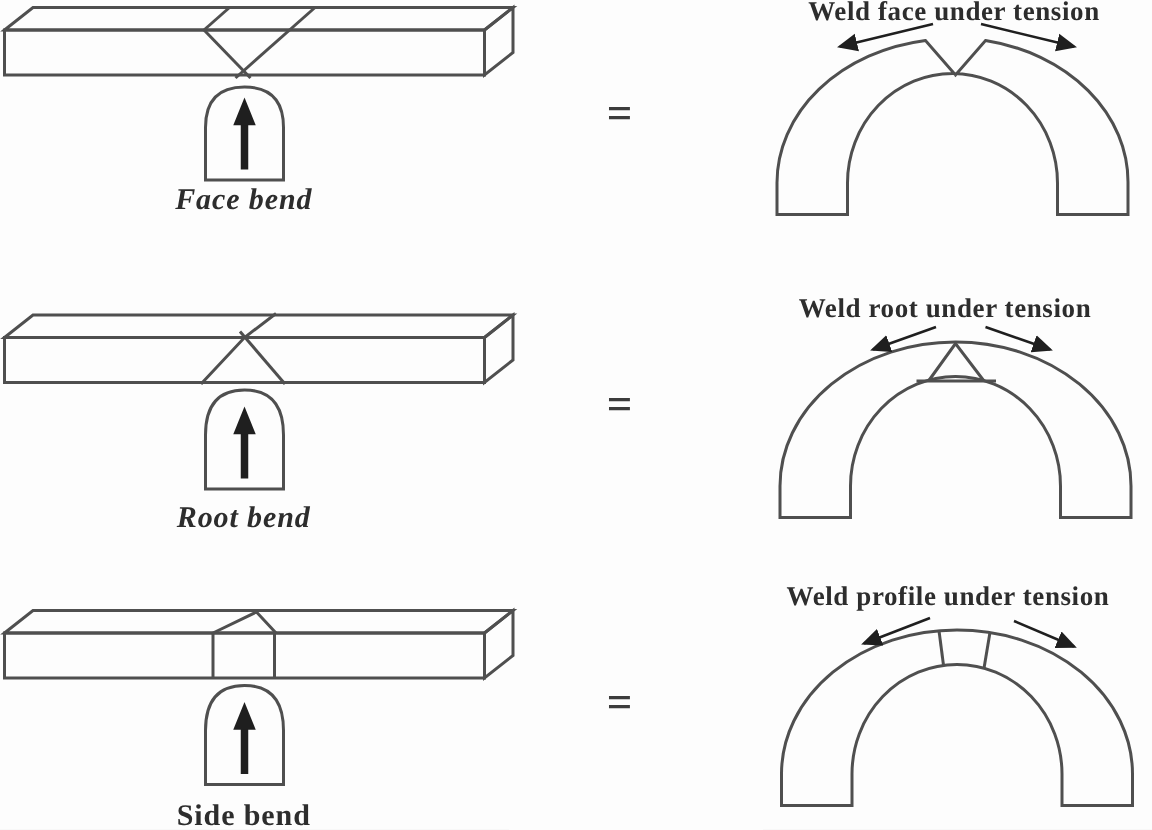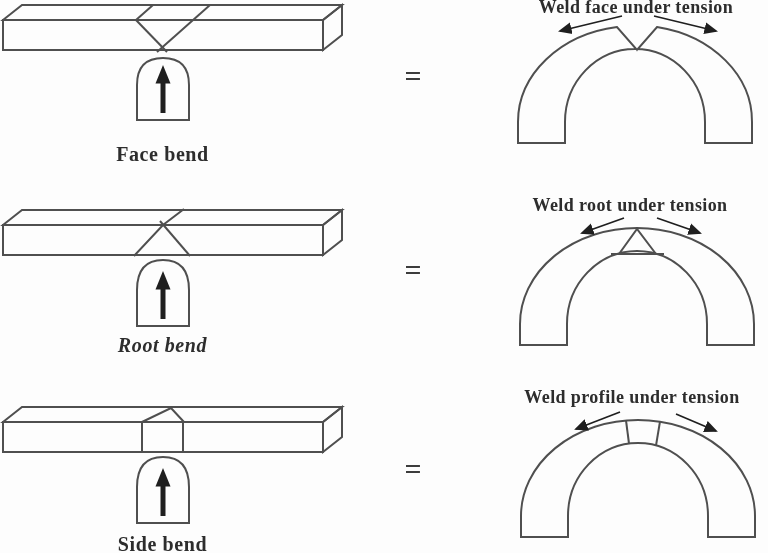--- a/index.html
+++ b/index.html
@@ -105,21 +105,21 @@
       <path class="ln" d="M521,537 L521,516 A117,96 0 0 1 755,516 L755,537 L708,537 L708,516 A70,73 0 0 0 568,516 L568,537 Z"></path>
       <line class="ln" x1="626" y1="420.5" x2="629" y2="443.5"></line>
       <line class="ln" x1="660" y1="421.5" x2="656" y2="445.5"></line>
       <line class="tension-arrow" x1="620" y1="412" x2="576" y2="429" marker-end="url(#ah)"></line>
       <line class="tension-arrow" x1="676" y1="414" x2="716" y2="431" marker-end="url(#ah)"></line>
     </g>
   </svg>
 
   <div class="txt title" style="left:496px;top:-2px;width:280px;">Weld face under tension</div>
   <div class="txt equals" style="left:396px;top:60px;width:34px;">=</div>
-  <div class="txt bendlabel" style="left:85px;top:144px;width:155px;">Face bend</div>
+  <div class="txt bendlabel" style="left:85px;top:123px;width:155px;font-style:italic;">Face bend</div>
 
   <div class="txt title" style="left:480px;top:196px;width:300px;">Weld root under tension</div>
   <div class="txt equals" style="left:396px;top:254px;width:34px;">=</div>
   <div class="txt bendlabel" style="left:85px;top:335px;width:155px;font-style:italic;">Root bend</div>
 
   <div class="txt title" style="left:494px;top:388px;width:276px;">Weld profile under tension</div>
   <div class="txt equals" style="left:396px;top:453px;width:34px;">=</div>
   <div class="txt bendlabel" style="left:85px;top:534px;width:155px;">Side bend</div>
 
 </div>

